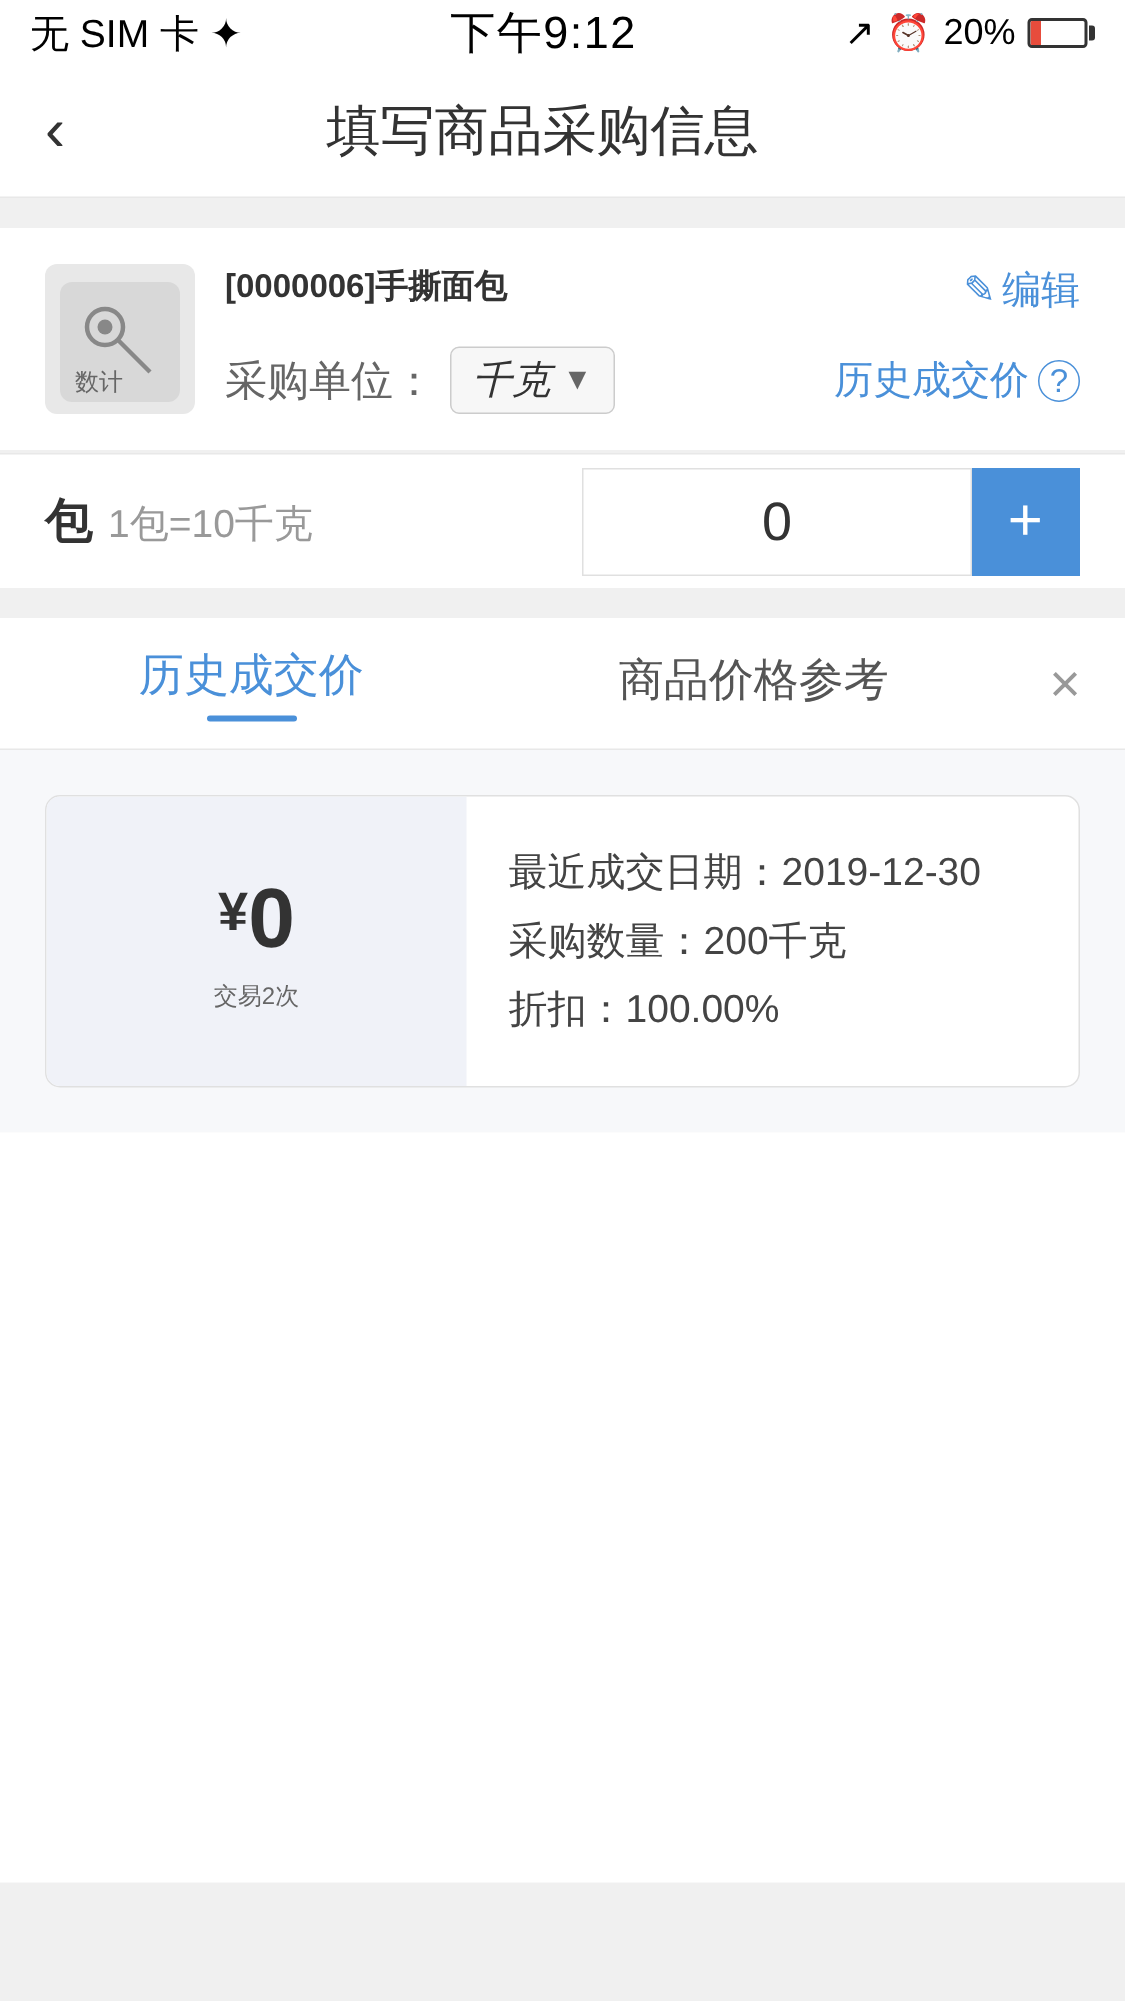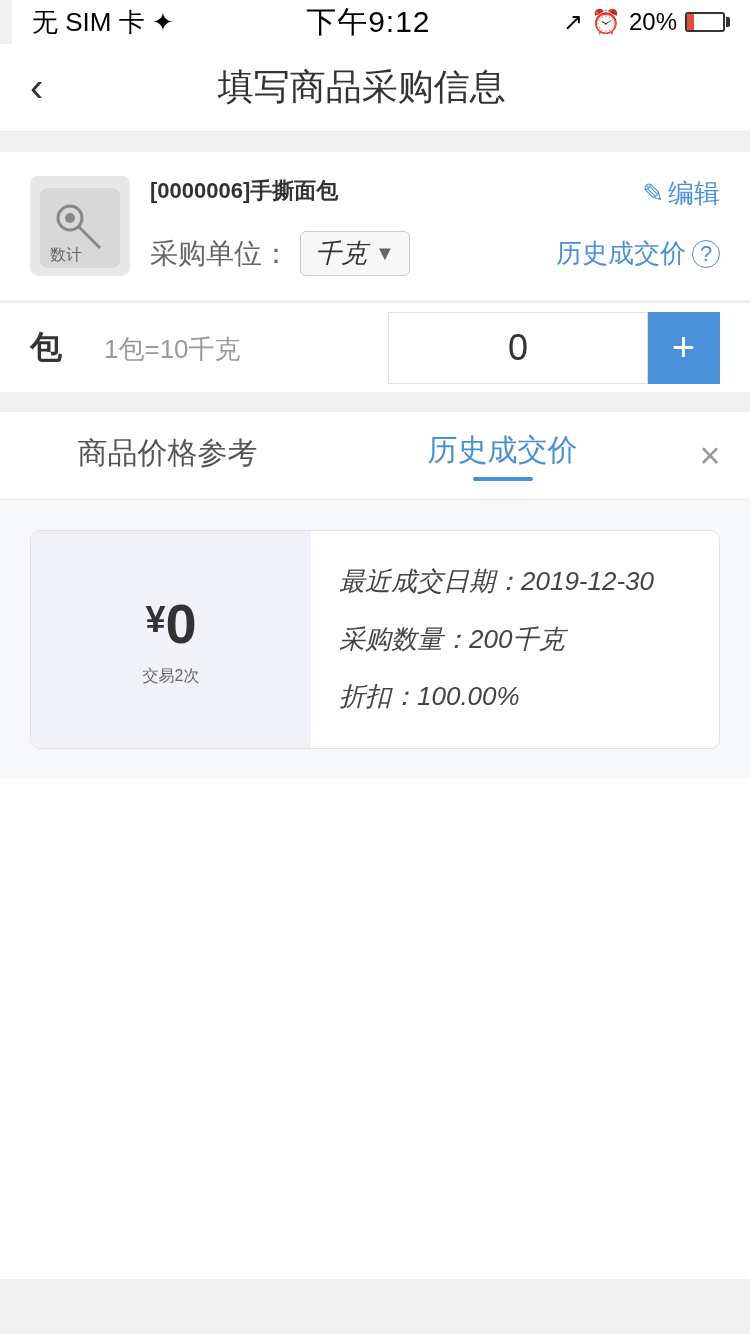--- a/index.html
+++ b/index.html
@@ -15,21 +15,20 @@
     
     .status-bar {
       height: 44px;
       background: #fff;
       display: flex;
       align-items: center;
       justify-content: space-between;
       padding: 0 20px;
       font-size: 28px;
       font-weight: 500;
-      margin-left: 12px;
     }
     .status-left {
       display: flex;
       align-items: center;
       gap: 8px;
       font-size: 26px;
     }
     .status-center {
       font-size: 30px;
       font-weight: 500;
@@ -186,21 +185,20 @@
       gap: 10px;
     }
     .quantity-unit-main {
       font-size: 32px;
       color: #333;
       font-weight: 600;
     }
     .quantity-unit-sub {
       font-size: 26px;
       color: #999;
-      margin-left: 32px;
     }
     .quantity-input-area {
       flex: 1;
       display: flex;
       align-items: center;
       justify-content: flex-end;
       gap: 0;
     }
     .quantity-input {
       width: 260px;
@@ -317,22 +315,21 @@
       font-size: 16px;
       color: #666;
       margin-top: 10px;
     }
     .trade-card-right {
       flex: 1;
       padding: 30px 28px;
       display: flex;
       flex-direction: column;
       justify-content: center;
-      gap: 16px;
-      font-style: italic;
+      gap: 4px;
     }
     .trade-detail-row {
       font-size: 26px;
       color: #444;
       line-height: 1.6;
     }
 
     
     .bottom-area {
       background: #fff;
@@ -410,27 +407,27 @@
   <div class="quantity-input-area">
     <input class="quantity-input" type="text" value="0" style="">
     <div class="quantity-plus">+</div>
   </div>
 </div>
 
 <div class="separator"></div>
 
 <div class="tab-panel">
   <div class="tab-header">
+    <div class="tab-item active">
+      <span>历史成交价</span>
+      <div class="tab-indicator"></div>
+    </div>
     <div class="tab-item inactive">
       <span>商品价格参考</span>
       <div style="height:4px;"></div>
-    </div>
-    <div class="tab-item active">
-      <span>历史成交价</span>
-      <div class="tab-indicator"></div>
     </div>
     <div class="tab-close">×</div>
   </div>
 
   <div class="tab-content">
     <div class="trade-card">
       <div class="trade-card-left">
         <div class="trade-price">
           <span class="trade-price-symbol">¥</span><span>0</span>
         </div>

